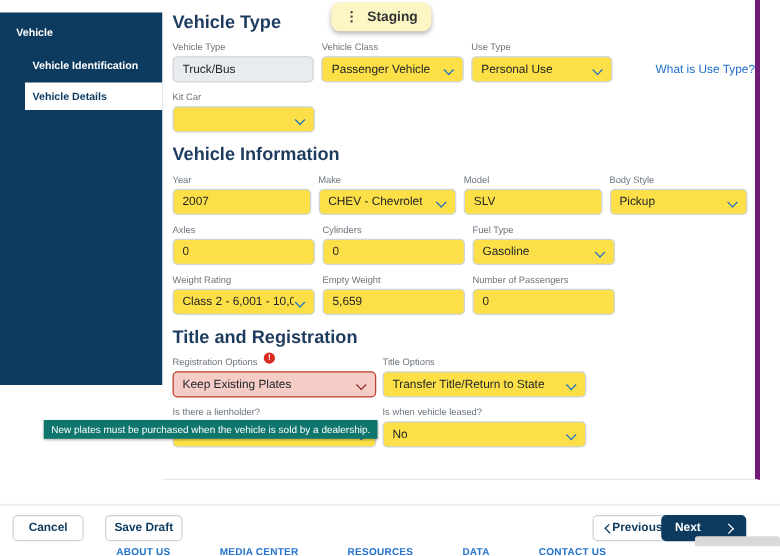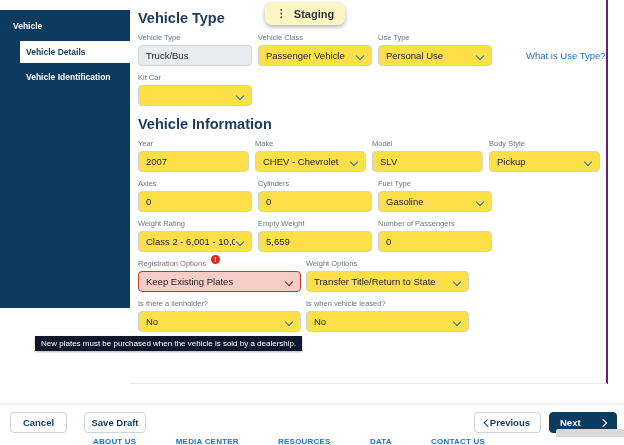--- a/index.html
+++ b/index.html
@@ -13,21 +13,21 @@
   .sb-item.active{background:#fff;color:#0d3a5f;margin-left:20px;padding-left:6px;}
 
   
   .staging{position:absolute;left:265px;top:2px;width:80px;height:23px;background:#fbf6c3;border-radius:7px;
            box-shadow:0 2px 4px rgba(0,0,0,.3);display:flex;align-items:center;justify-content:center;gap:7px;
            font-size:11px;font-weight:700;color:#333;z-index:4;}
   .staging .dots{font-size:11px;color:#444;font-weight:700;}
 
   
   .main{position:absolute;left:130px;top:0;width:478px;height:384px;box-sizing:border-box;
-        border-right:2px solid #701a75;border-bottom:1px solid #e9e9e9;padding:6px 0 0 8px;background:#fff;}
+        border-right:4px solid #701a75;border-bottom:1px solid #e9e9e9;padding:6px 0 0 8px;background:#fff;}
   .section-title{font-size:14.5px;font-weight:700;color:#1d3b5e;margin:10px 0 7px 0;}
   .sec-0 .section-title{margin-top:4px;}
   .row{display:flex;align-items:flex-start;margin-bottom:7px;}
   .field{display:flex;flex-direction:column;margin-right:6px;}
   .sec-0 .field,.sec-1 .field{width:114px;}
   .sec-2 .field{width:163px;margin-right:5px;}
   .f-label{font-size:7.5px;color:#6c757d;margin-bottom:3px;height:9px;white-space:nowrap;}
   .control{height:21px;box-sizing:border-box;border:1px solid #ced4da;border-radius:4px;background:#fde047;
            display:flex;align-items:center;padding:0 16px 0 7px;font-size:9.5px;color:#212529;
            position:relative;white-space:nowrap;overflow:hidden;cursor:pointer;}
@@ -38,51 +38,51 @@
         border-right:1.5px solid #1e6ec8;border-bottom:1.5px solid #1e6ec8;transform:rotate(45deg);}
   .control.error{background:#f6cdc6;border-color:#bf3a2b;}
   .control.error .chev{border-color:#8c2f23;}
   .err-badge{display:inline-block;width:9px;height:9px;border-radius:50%;background:#d92b1f;color:#fff;
              font-size:6.5px;font-weight:700;text-align:center;line-height:9px;margin-left:5px;
              position:relative;top:-4px;}
   .link-inline{align-self:flex-start;margin-top:12px;height:21px;display:flex;align-items:center;
                font-size:9.5px;color:#1e6ec8;margin-left:28px;white-space:nowrap;cursor:pointer;}
 
   
-  .tooltip{position:absolute;left:35px;top:336px;height:15px;background:#0f172a;color:#fff;font-size:8px;
+  .tooltip{position:absolute;left:35px;top:336px;height:15px;background:#0f766e;color:#fff;font-size:8px;
            display:flex;align-items:center;padding:0 6px;white-space:nowrap;z-index:6;box-shadow:0 1px 2px rgba(0,0,0,.3);}
 
   
   .sep{position:absolute;left:0;top:403px;width:624px;height:2px;background:#f1f1f1;}
   .btn{position:absolute;top:412px;height:21px;box-sizing:border-box;border:1px solid #cdd3d8;border-radius:4px;
        background:#fff;color:#0d3a5f;font-weight:700;font-size:9.5px;display:flex;align-items:center;
        justify-content:center;cursor:pointer;}
   .btn-cancel{left:10px;width:57px;}
   .btn-save{left:84px;width:62px;}
   .btn-prev{left:474px;width:67px;justify-content:space-between;padding:0 10px;}
-  .btn-next{left:549px;width:68px;background:#0d3a5f;border-color:#0d3a5f;color:#fff;justify-content:space-between;padding:0 10px;}
+  .btn-next{left:529px;width:68px;background:#0d3a5f;border-color:#0d3a5f;color:#fff;justify-content:space-between;padding:0 10px;}
   .bchev{width:5px;height:5px;border-right:1.6px solid currentColor;border-bottom:1.6px solid currentColor;}
   .bchev.left{transform:rotate(135deg);}
   .bchev.right{transform:rotate(-45deg);}
   .gray-strip{position:absolute;left:556px;top:429px;width:68px;height:8px;background:#d9d9d9;border-radius:2px 2px 0 0;}
 
   
   .footer-links{position:absolute;left:93px;top:437px;width:392px;display:flex;justify-content:space-between;}
   .footer-links span{font-size:8px;font-weight:700;color:#2272ce;white-space:nowrap;letter-spacing:.2px;cursor:pointer;}
 </style>
 </head>
 <body>
 
 <div class="screen">
 
   <div class="sidebar">
     <div class="sb-header">Vehicle</div>
     <div id="sb-items">
+        <div class="sb-item">Vehicle Identification</div>
         <div class="sb-item active">Vehicle Details</div>
-        <div class="sb-item">Vehicle Identification</div>
       </div>
   </div>
 
   <div class="staging">
     <span class="dots">⋮</span>
     <span>Staging</span>
   </div>
 
   <div class="main">
     <div id="sections">
@@ -188,30 +188,31 @@
             </div>
             <div class="field">
               <div class="f-label">Number of Passengers</div>
               <div class="control input">
                 <span class="value">0</span>
               </div>
             </div>
           </div>
         </div>
         <div class="section sec-2">
+          <div class="section-title">Title and Registration</div>
           <div class="row">
             <div class="field">
               <div class="f-label">Registration Options<span class="err-badge">!</span></div>
               <div class="control select error">
                 <span class="value">Keep Existing Plates</span>
                 <span class="chev"></span>
               </div>
             </div>
             <div class="field">
-              <div class="f-label">Weight Options</div>
+              <div class="f-label">Title Options</div>
               <div class="control select">
                 <span class="value">Transfer Title/Return to State</span>
                 <span class="chev"></span>
               </div>
             </div>
           </div>
           <div class="row">
             <div class="field">
               <div class="f-label">Is there a lienholder?</div>
               <div class="control select">

